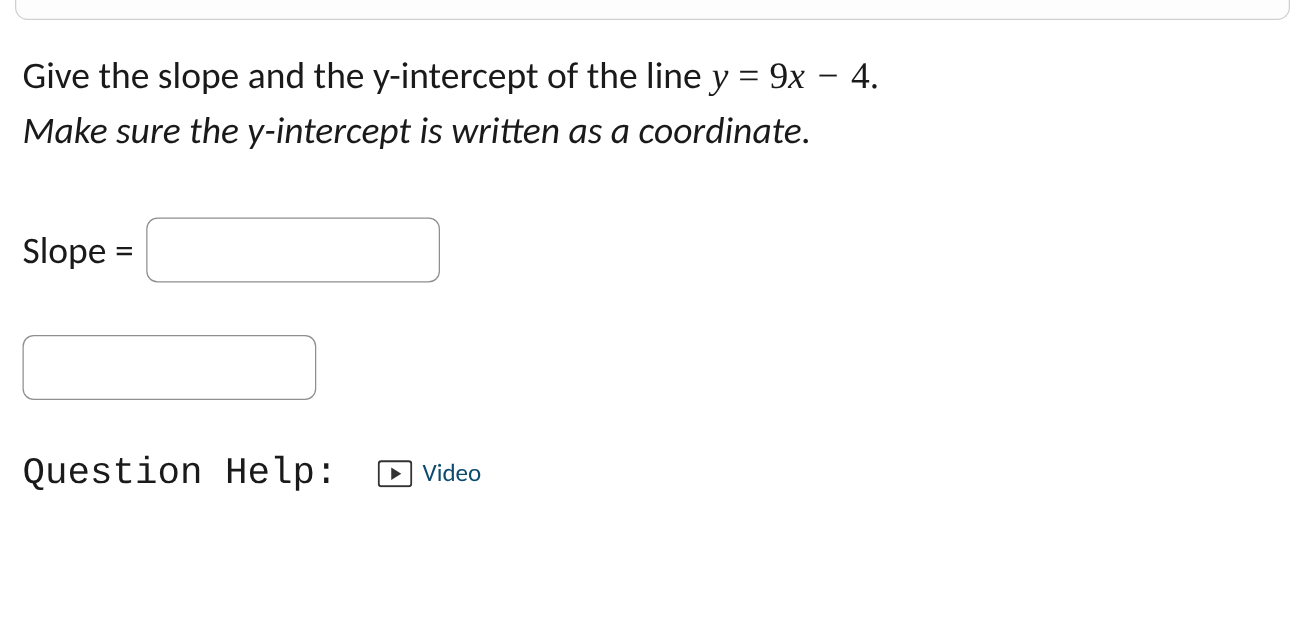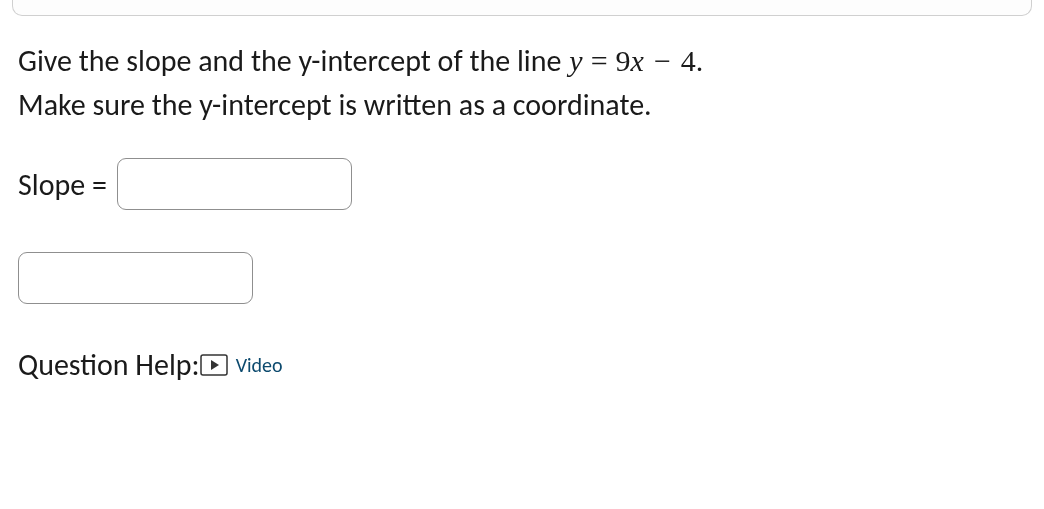--- a/index.html
+++ b/index.html
@@ -31,36 +31,37 @@
       font-size: 30px;
       color: #1a1a1a;
       line-height: 1.4;
       display: flex;
       align-items: flex-end;
       flex-wrap: wrap;
       gap: 0;
     }
     .question-line2 {
       font-size: 30px;
+      font-style: italic;
       color: #1a1a1a;
       line-height: 1.4;
       margin-top: 2px;
     }
     .math-eq {
       font-family: 'Cambria Math', 'STIX', 'Times New Roman', serif;
       font-size: 30px;
       margin-left: 8px;
       display: inline-flex;
       align-items: center;
     }
     .math-var {
       font-style: italic;
     }
     .row-group {
-      margin-top: 32px;
+      margin-top: 48px;
     }
     .input-row {
       display: flex;
       align-items: center;
       margin-bottom: 42px;
     }
     .input-label {
       font-size: 30px;
       color: #1a1a1a;
       margin-right: 10px;
@@ -76,21 +77,22 @@
       outline: none;
     }
     .help-row {
       display: flex;
       align-items: center;
       font-size: 30px;
       color: #1a1a1a;
       margin-top: 8px;
     }
     .help-label {
-      margin-right: 0;
+      margin-right: 32px;
+      font-family: Liberation Mono, monospace;
     }
     .video-icon {
       display: inline-flex;
       align-items: center;
       justify-content: center;
       margin-right: 8px;
     }
     .video-link {
       color: #0c4a6e;
       text-decoration: none;

